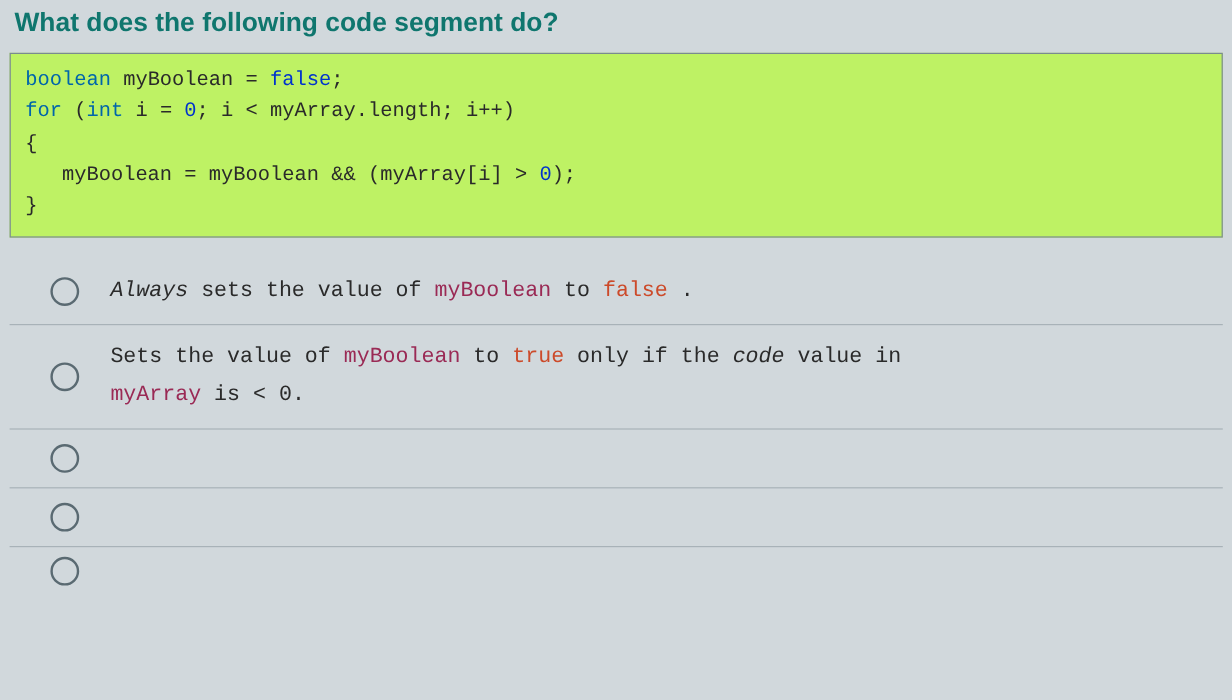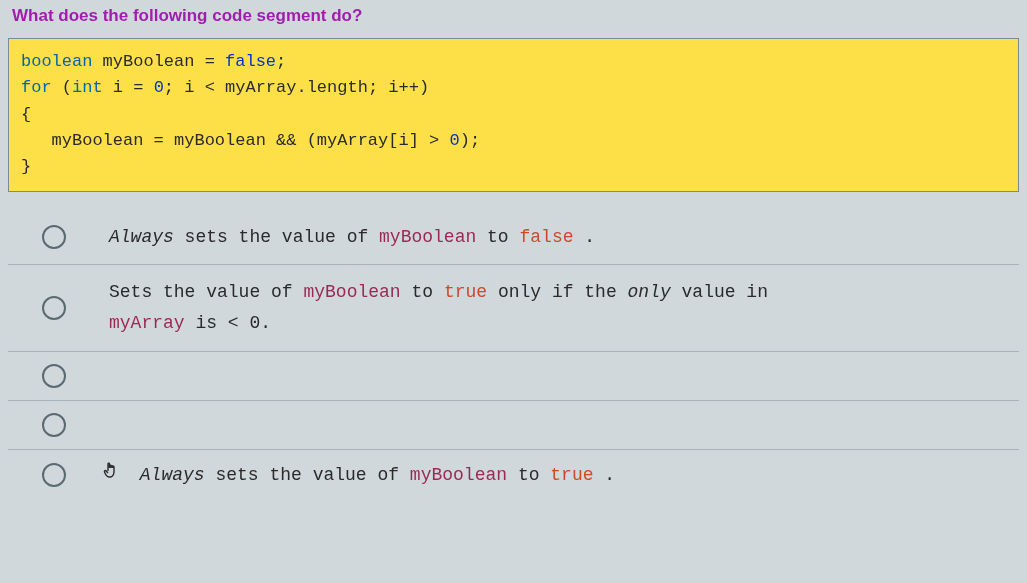--- a/index.html
+++ b/index.html
@@ -11,47 +11,47 @@
       background: #d1d8dc;
       font-family: Arial, sans-serif;
       font-size: 16px;
       color: #2a2a2a;
       width: 1027px;
       padding: 0;
     }
     .question-text {
       padding: 6px 12px 12px 12px;
       font-weight: 600;
-      font-size: 17px;
-      color: #a21caf;
+      font-size: 22px;
+      color: #0f766e;
     }
     .code-block {
       border: 1px solid #7a8a92;
-      background: #fde047;
+      background: #bef264;
       margin: 0 8px 18px 8px;
       padding: 10px 12px;
       font-family: 'Courier New', monospace;
       font-size: 17px;
       line-height: 1.55;
       white-space: pre;
       color: #2a2a2a;
     }
     .code-keyword    { color: #0066aa; }
     .code-number     { color: #0033cc; }
     .code-bool       { color: #0033cc; }
 
     .options {
       margin: 0 8px;
     }
     .option-row {
       display: flex;
       align-items: center;
       border-bottom: 1px solid #a8b2b8;
       padding: 12px 10px;
-      gap: 43px;
+      gap: 26px;
     }
     .option-row:last-child {
       border-bottom: none;
     }
     .radio {
       flex: 0 0 auto;
       width: 24px;
       height: 24px;
       border: 2px solid #5a6a72;
       border-radius: 50%;
@@ -95,37 +95,29 @@
   <div class="option-row">
     <div class="radio"></div>
     <div class="option-text">
       <span class="italic">Always</span><span> sets the value of </span><span class="tok-id">myBoolean</span><span> to </span><span class="tok-bool">false</span><span> .</span>
     </div>
   </div>
 
   <div class="option-row">
     <div class="radio"></div>
     <div class="option-text">
-      <span>Sets the value of </span><span class="tok-id">myBoolean</span><span> to </span><span class="tok-bool">true</span><span> only if the </span><span class="italic">only</span><span> value in </span><br><span class="tok-id">myArray</span><span> is &lt; 0.</span>
+      <span>Sets the value of </span><span class="tok-id">myBoolean</span><span> to </span><span class="tok-bool">true</span><span> only if the </span><span class="italic">code</span><span> value in </span><br><span class="tok-id">myArray</span><span> is &lt; 0.</span>
     </div>
   </div>
 
   <div class="option-row">
     <div class="radio"></div>
   </div>
 
   <div class="option-row">
     <div class="radio"></div>
   </div>
 
   <div class="option-row last">
     <div class="radio"></div>
-    <div class="option-text">
-      <span class="cursor-icon">
-        <svg width="22" height="24" viewBox="0 0 22 24" fill="none" stroke="#2a2a2a" stroke-width="1.4">
-          <path d="M7 13 L7 6 C7 5 8.5 5 8.5 6 L8.5 10 L8.5 8 C8.5 7 10 7 10 8 L10 10 L10 8.5 C10 7.5 11.5 7.5 11.5 8.5 L11.5 10 L11.5 9 C11.5 8 13 8 13 9 L13 14 C13 17 11 19 9.5 19 L8 19 C6 19 4.5 16.5 3.5 14 C3 12.8 4.5 12 5.2 13 L7 15"></path>
-        </svg>
-      </span>
-      <span class="italic">Always</span><span> sets the value of </span><span class="tok-id">myBoolean</span><span> to </span><span class="tok-bool">true</span><span> .</span>
-    </div>
   </div>
 
 </div>
 
 </body></html>

